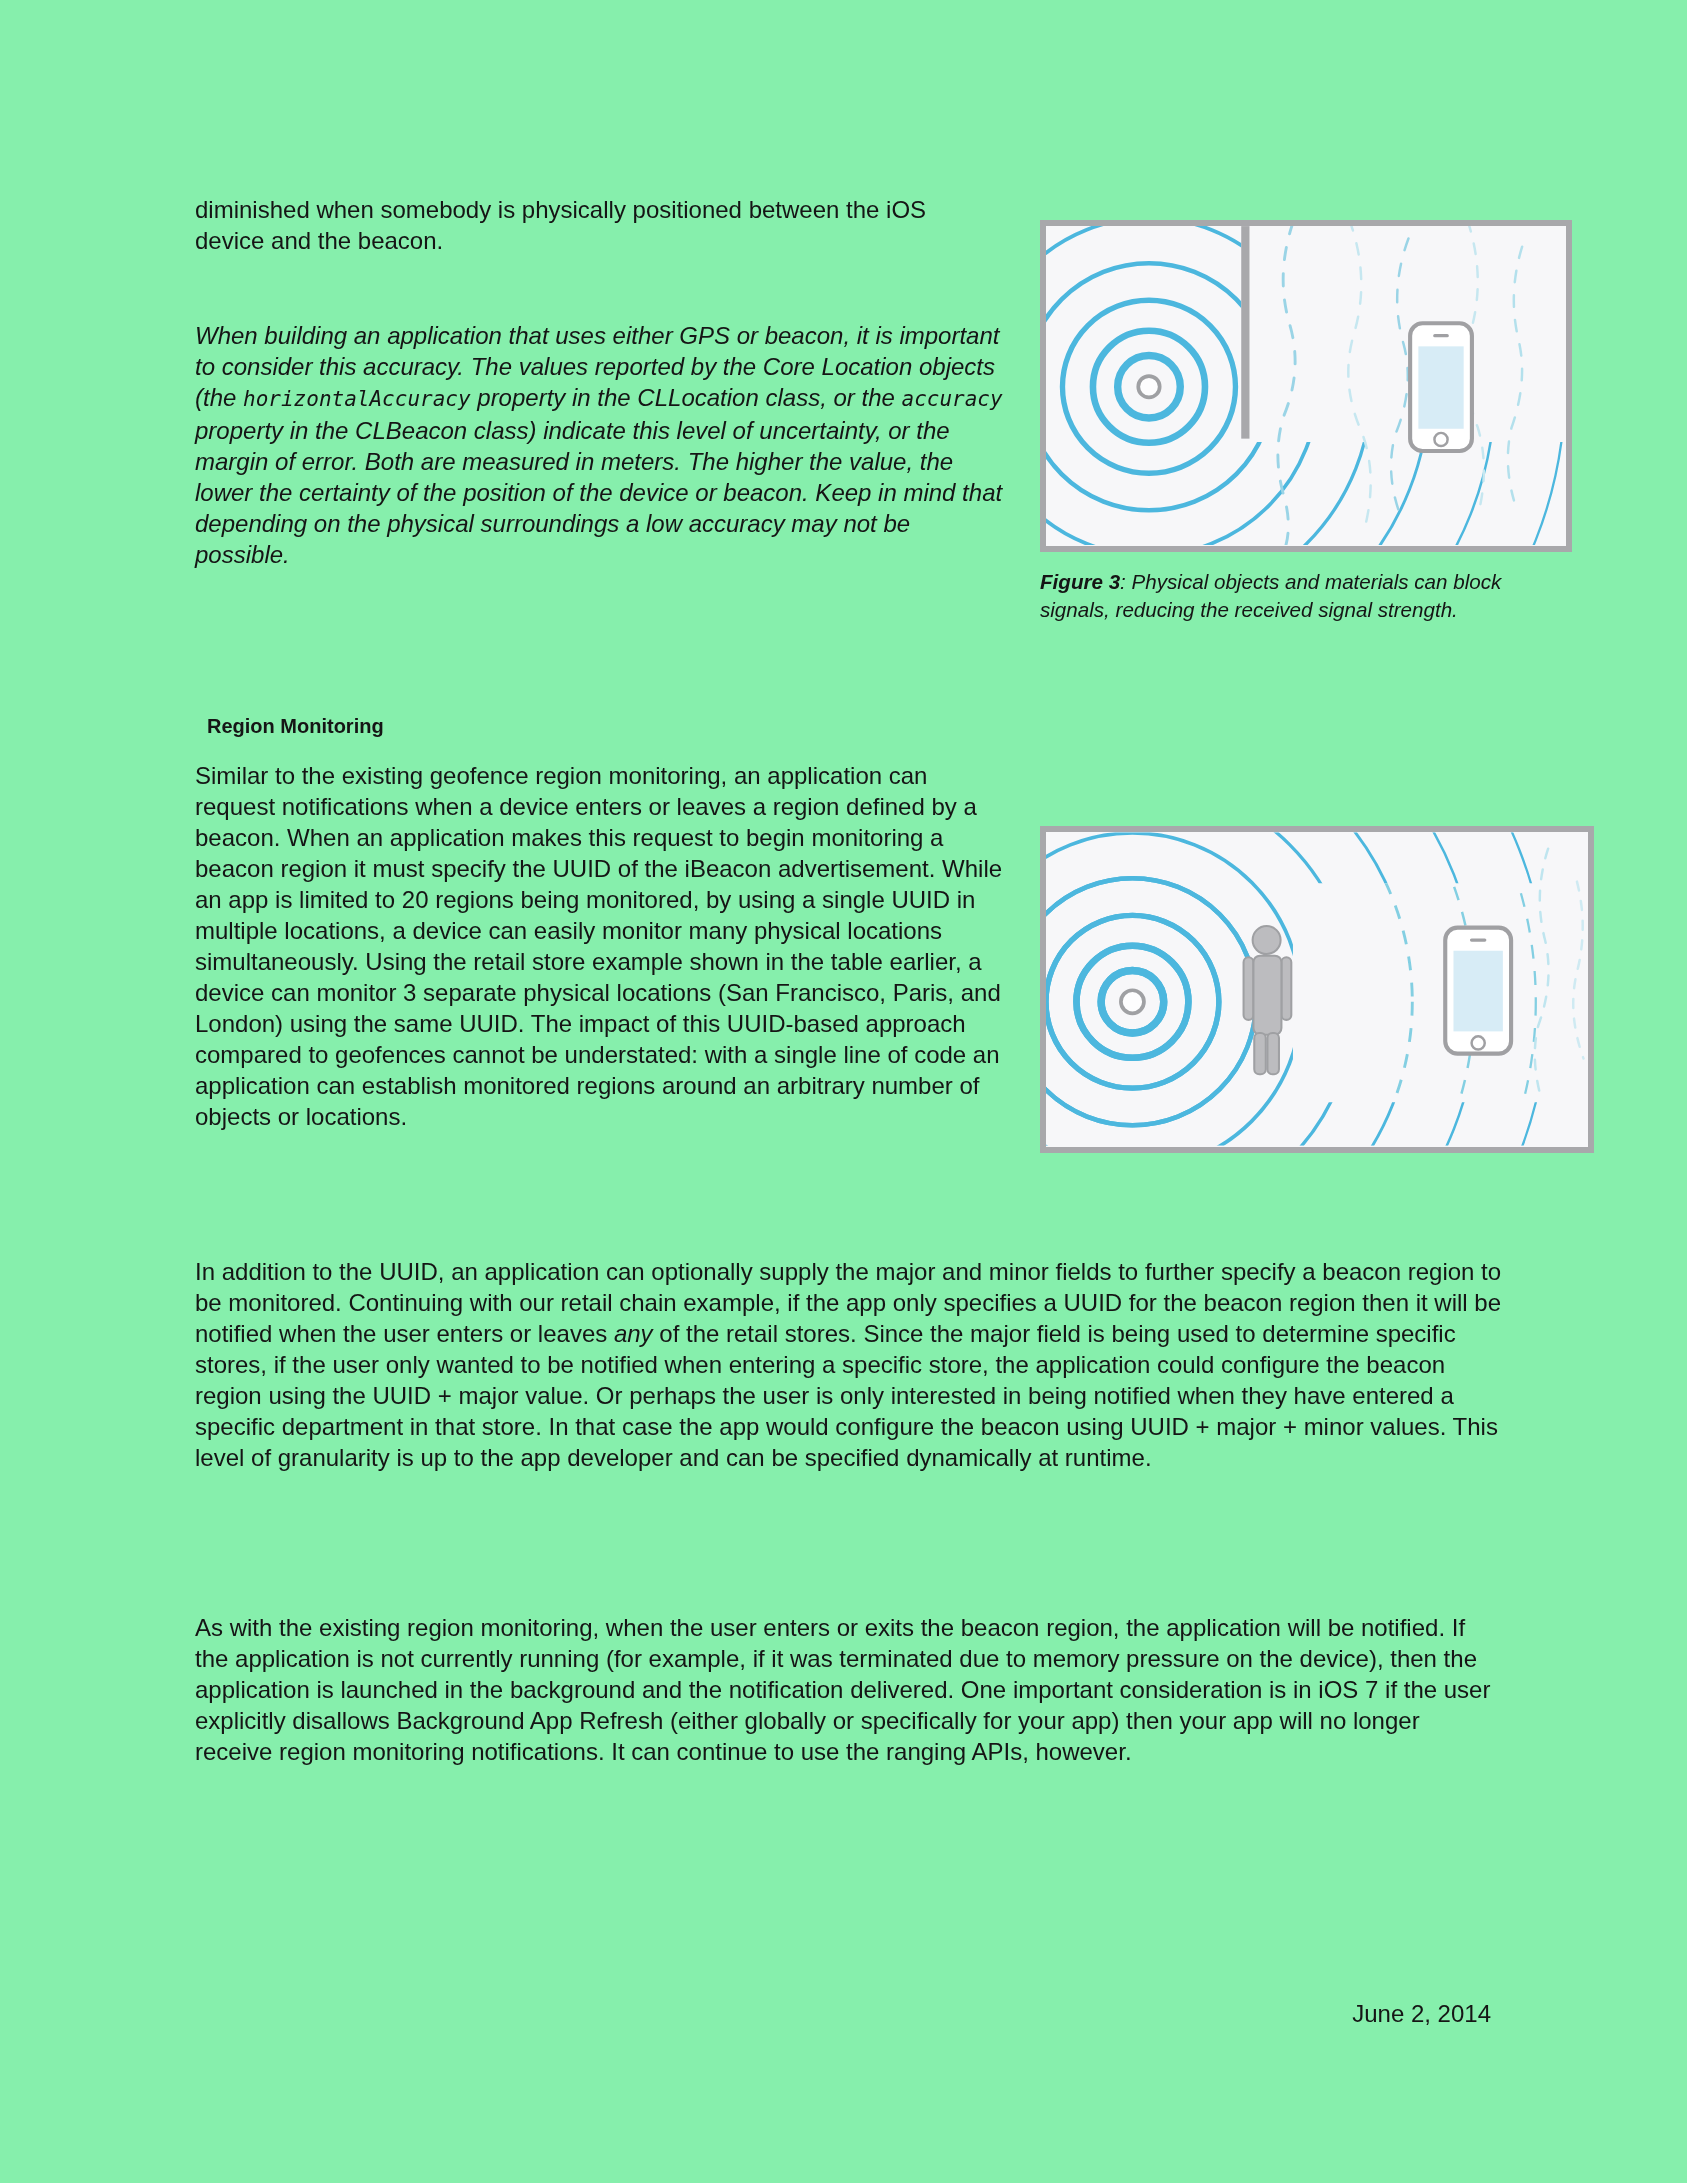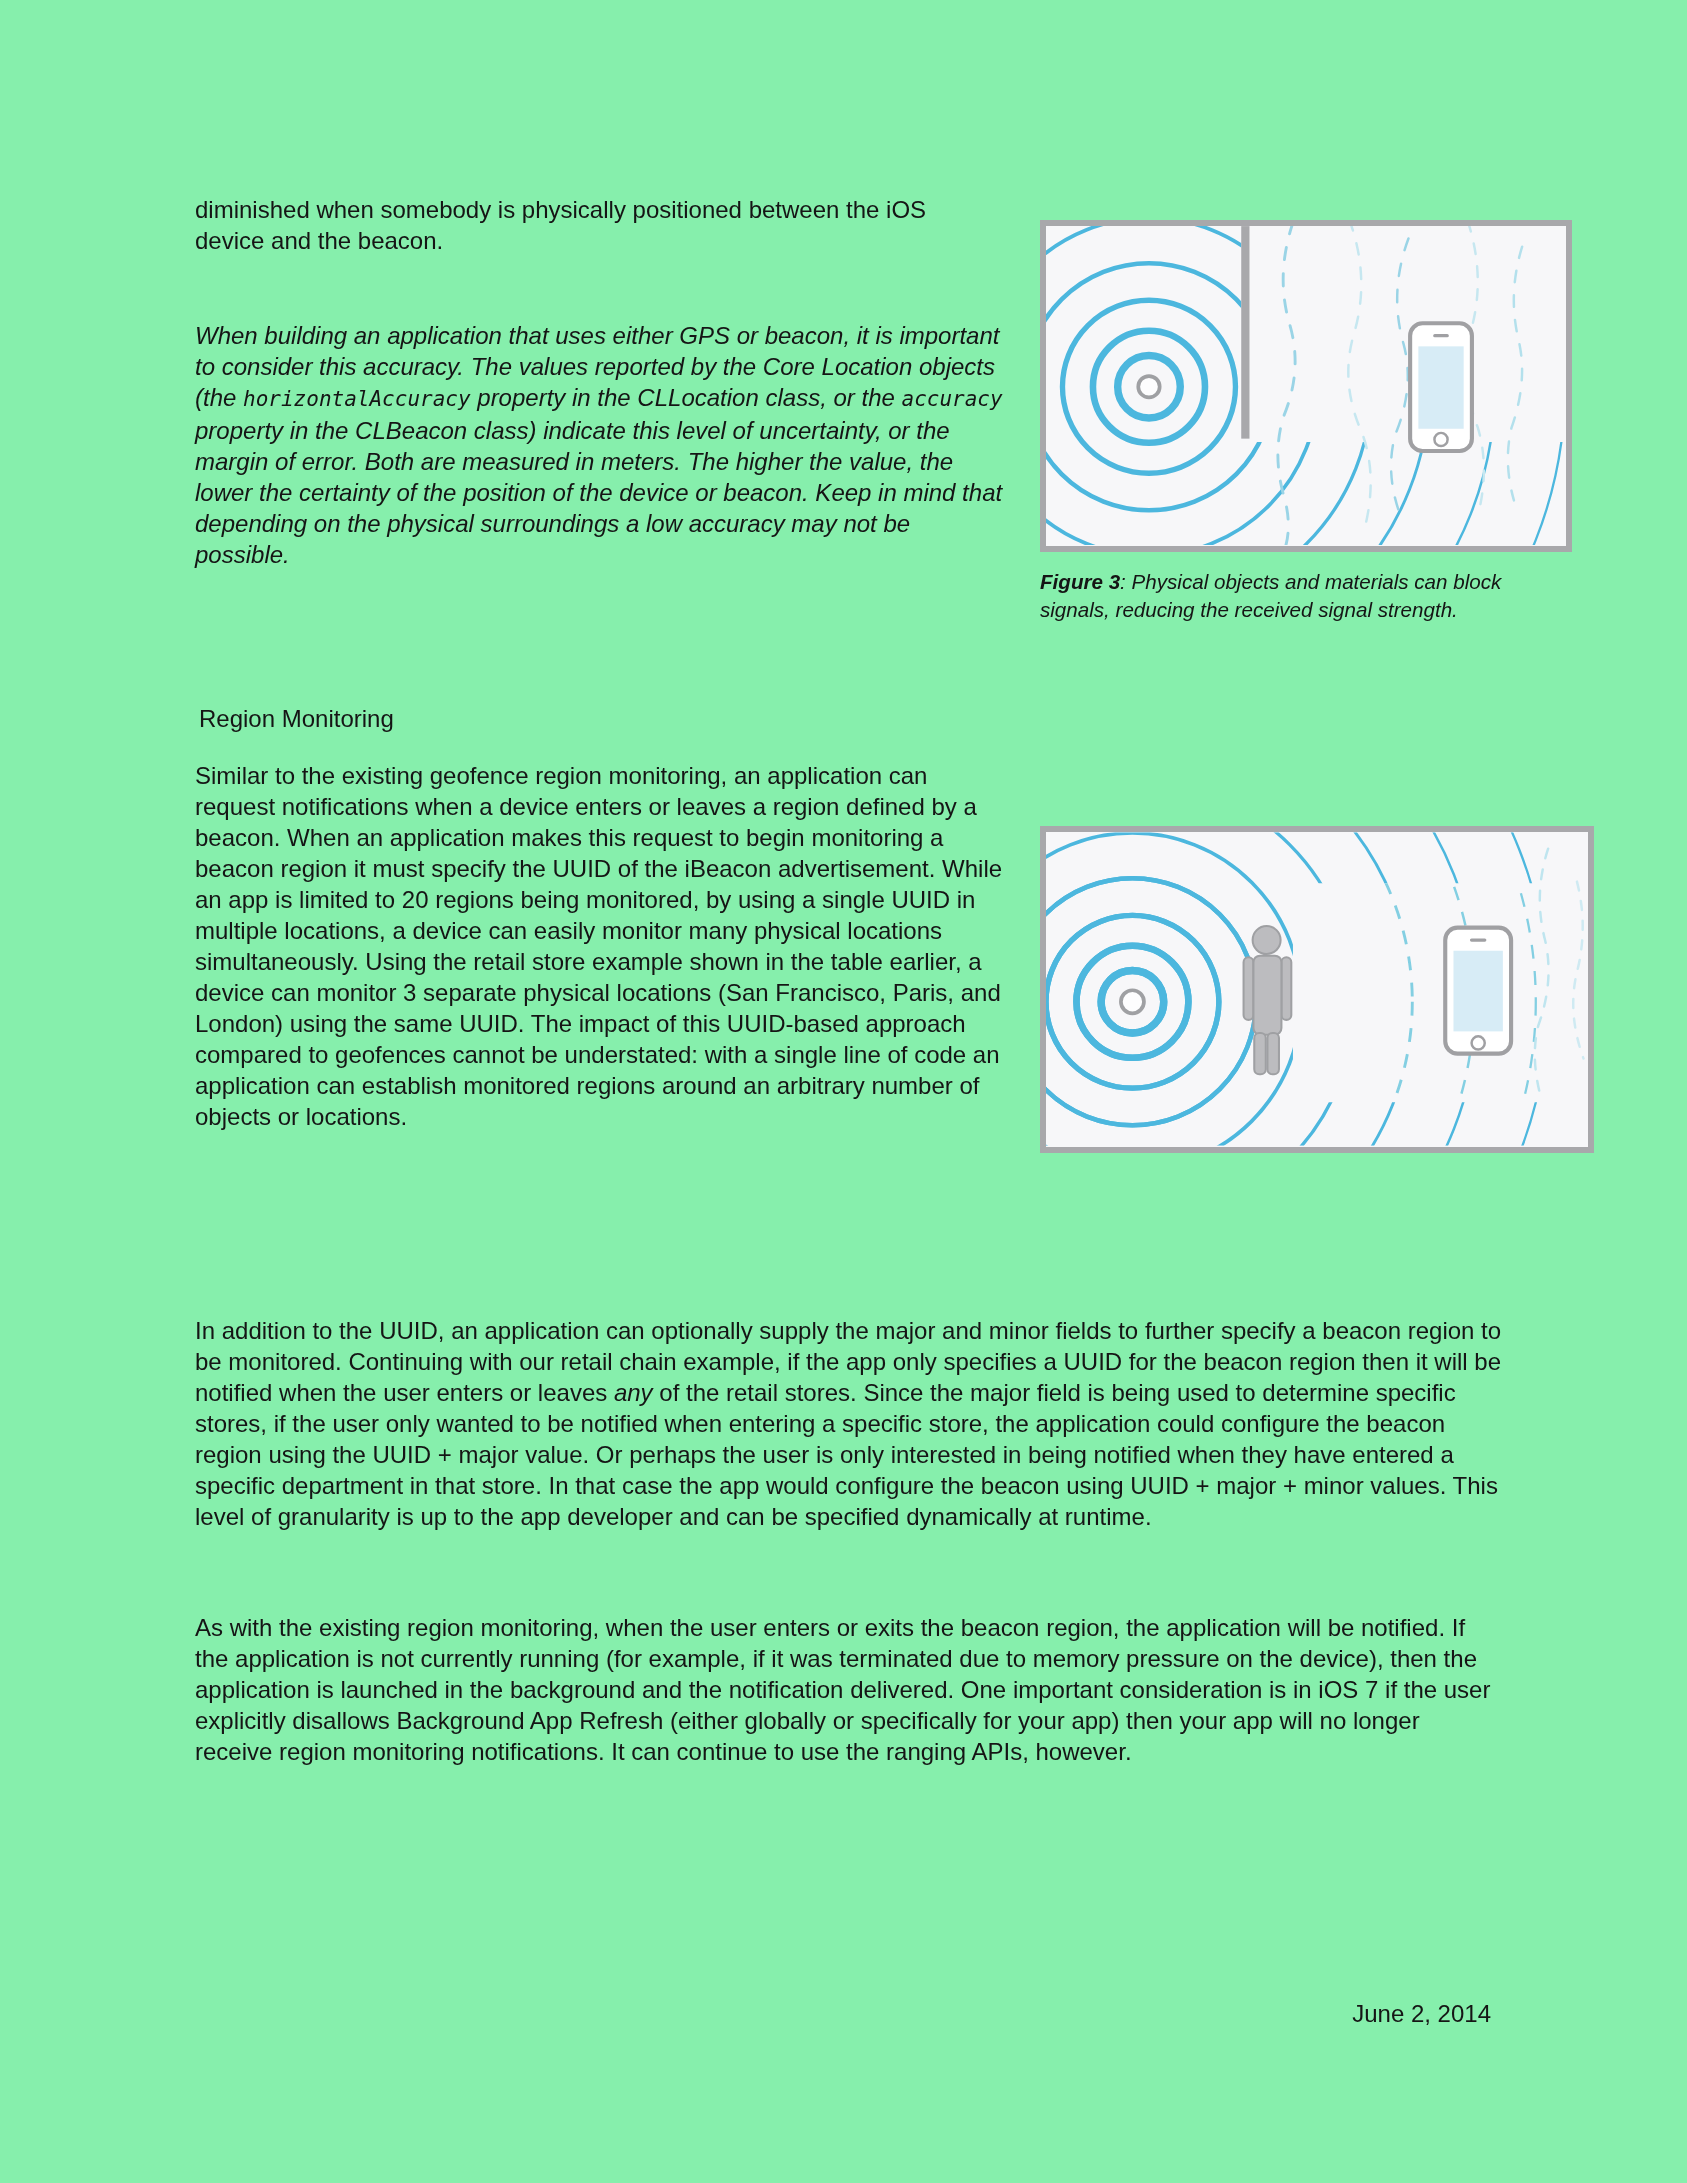--- a/index.html
+++ b/index.html
@@ -2,27 +2,27 @@
 <html style="font-size:13px"><head>
 <meta charset="utf-8">
 <style>
   html,body { margin:0; padding:0; background:#ffffff; }
   .page {
     position:relative; width:1687px; height:2183px; background:#86efac;
     font-family:"Liberation Sans","DejaVu Sans",sans-serif; color:#151515;
     overflow:hidden;
   }
   .body-text { position:absolute; margin:0; font-size:24px; line-height:31px; letter-spacing:0; }
-  .heading   { position:absolute; margin:4px; font-size:24px; line-height:31px; font-weight:normal; }
+  .heading   { position:absolute; margin:12px; font-size:20px; line-height:31px; font-weight:bold; }
   .mono      { font-family:"DejaVu Sans Mono","Liberation Mono",monospace; font-size:21px; }
   #p1 { left:195px; top:194px;  width:783px;  }
   #p2 { left:195px; top:320px;  width:812px;font-style:italic;  }
   #h-region { left:195px; top:699px; }
   #p3 { left:195px; top:760px;  width:812px;  }
-  #p4 { left:195px; top:1315px; width:1308px; }
+  #p4 { left:195px; top:1256px; width:1308px; }
   #p5 { left:195px; top:1612px; width:1308px; }
   .figbox { position:absolute; box-sizing:border-box; border:6.6px solid #a8a8ab; background:#f7f7f9; }
   #fig3-box { left:1040px; top:220px;  width:532px; height:332px; }
   #fig4-box { left:1040px; top:826px; width:554px; height:327px; }
   .figbox svg { display:block; }
   .figcaption { position:absolute; margin:0; font-size:20.6px; line-height:28px; font-style:italic; color:#151515; }
   #fig3-caption { left:1040px; top:568px;  width:478px; }
   #fig4-caption { left:1040px; top:1191px; width:568px; }
   .fig-label { font-weight:bold;margin-top:18px; }
   #footer-date { position:absolute; top:2000px; right:196px; font-size:24px; line-height:28px; text-align:right; }

